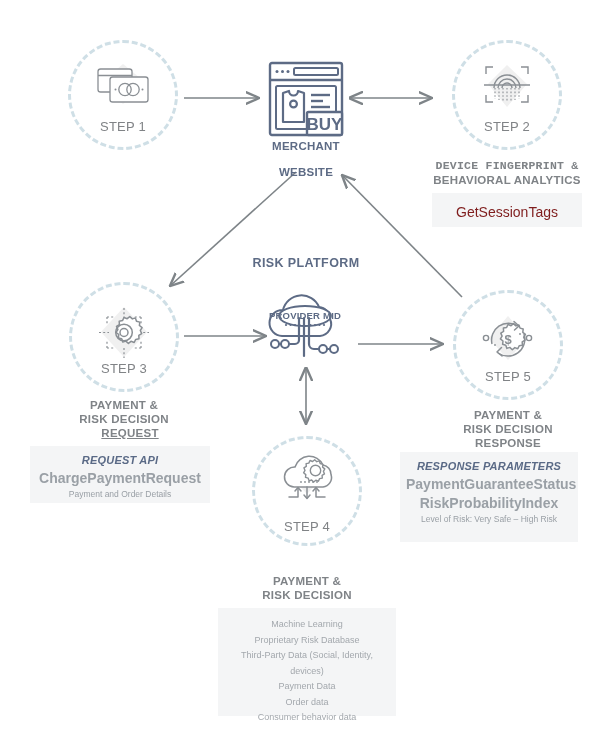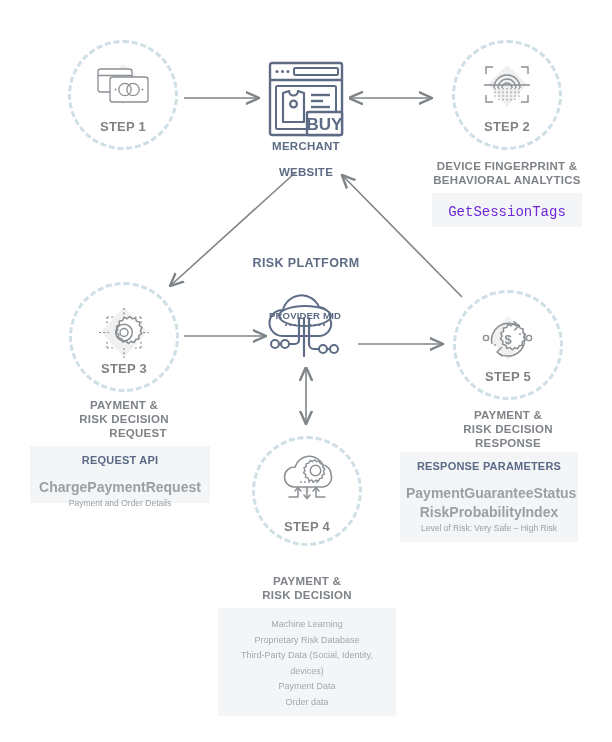--- a/index.html
+++ b/index.html
@@ -17,48 +17,49 @@
   .step-node{position:absolute;width:110px;height:110px;}
   .step-ring{
     position:absolute;left:0;top:0;width:110px;height:110px;
     border-radius:50%;
     border:3px dashed #cfdfe6;
     box-sizing:border-box;
   }
   .step-art{position:absolute;left:50%;top:22px;transform:translateX(-50%);}
   .step-caption{
     position:absolute;left:0;right:0;bottom:16px;text-align:center;
-    font-size:13px;font-weight:bold;color:#808386;letter-spacing:.2px;
+    font-size:13px;font-weight:normal;color:#808386;letter-spacing:.2px;
   }
 
   
   .cap{
     position:absolute;text-align:center;
     font-size:11.5px;font-weight:bold;color:#7f8387;
     letter-spacing:.25px;line-height:14px;
   }
   .cap.navy{color:#5d6b85;}
 
   
   .panel{
     position:absolute;background:#f4f5f6;box-sizing:border-box;
     text-align:center;padding:8px 6px;
   }
   .panel .p-head{
     font-size:11px;font-weight:bold;color:#5a6a86;letter-spacing:.2px;
-    margin-bottom:12px;
+    margin-bottom:3px;
+    font-style:italic;
   }
   .panel .p-api{
     font-size:14px;color:#9aa0a6;line-height:19px;font-weight:bold;
   }
   .panel .p-sub{
     font-size:8.5px;color:#9aa0a6;line-height:13px;
   }
   .panel .p-plain{
-    font-size:14px;color:#6d28d9;line-height:20px;font-family:Liberation Mono, monospace;
+    font-size:14px;color:#7f1d1d;line-height:20px;
   }
   .panel .p-list{
     font-size:9px;color:#a3a8ad;line-height:15.5px;
   }
 
   
   .art{position:absolute;}
   .title-rp{
     position:absolute;font-size:12.5px;font-weight:bold;color:#5d6b85;
     letter-spacing:.4px;text-align:center;
@@ -160,21 +161,21 @@
         <line x1="21" y1="26" x2="21" y2="38"></line>
         <line x1="25" y1="26" x2="25" y2="38.5"></line>
         <line x1="29" y1="26" x2="29" y2="39"></line>
         <line x1="33" y1="26" x2="33" y2="38.5"></line>
         <line x1="37" y1="26" x2="37" y2="38"></line>
         <line x1="41" y1="26" x2="41" y2="37"></line>
       </g>
     </svg>
     <div class="step-caption">STEP 2</div>
   </div>
-  <div class="cap" style="left:402px;top:159px;width:210px;">DEVICE FINGERPRINT &amp;</div>
+  <div class="cap" style="left:402px;top:159px;width:210px;font-family:Liberation Mono, monospace;">DEVICE FINGERPRINT &amp;</div>
   <div class="cap" style="left:402px;top:173px;width:210px;">BEHAVIORAL ANALYTICS</div>
 
   <div class="panel" style="left:432px;top:193px;width:150px;height:34px;padding-top:9px;">
     <div class="p-plain">GetSessionTags</div>
   </div>
 
   <div class="title-rp" style="left:236px;top:256px;width:140px;">RISK PLATFORM</div>
   <svg class="art" width="110" height="78" viewBox="0 0 110 78" style="left:252px;top:288px;">
     <path d="M30,48 a13,13 0 0,1 1,-26 a19,19 0 0,1 36,-3 a12,12 0 0,1 11,12 a12,12 0 0,1 -10,17 Z" fill="#ffffff" stroke="#5d6b85" stroke-width="2"></path>
     <ellipse cx="53" cy="28" rx="26" ry="10" fill="#ffffff" stroke="#5d6b85" stroke-width="1.8"></ellipse>
@@ -219,21 +220,21 @@
           <line x1="48" y1="44" x2="48" y2="36"></line>
       </g>
       <path d="M31,13.5 l3.2,1.2 2.6,-2.1 2.6,2.3 3,-1 1.1,3.3 3.3,0.9 -0.4,3.4 2.7,2.1 -1.8,2.9 1.4,3.1 -2.9,1.8 0.2,3.4 -3.3,0.6 -1.5,3.1 -3.2,-1.2 -2.6,2.1 -2.6,-2.3 -3,1 -1.1,-3.3 -3.3,-0.9 0.4,-3.4 -2.7,-2.1 1.8,-2.9 -1.4,-3.1 2.9,-1.8 -0.2,-3.4 3.3,-0.6 1.5,-3.1 Z" fill="#ffffff" stroke="#8a8f94" stroke-width="1.5" stroke-linejoin="round"></path>
       <circle cx="31" cy="28.5" r="8.3" fill="none" stroke="#8a8f94" stroke-width="1.5"></circle>
       <circle cx="31" cy="28.5" r="4" fill="none" stroke="#8a8f94" stroke-width="1.5"></circle>
     </svg>
     <div class="step-caption">STEP 3</div>
   </div>
   <div class="cap" style="left:34px;top:398px;width:180px;">PAYMENT &amp;</div>
   <div class="cap" style="left:34px;top:412px;width:180px;">RISK DECISION</div>
-  <div class="cap" style="left:48px;top:426px;width:180px;">REQUEST</div>
+  <div class="cap" style="left:40px;top:426px;width:180px;text-decoration:underline;">REQUEST</div>
 
   <div class="panel" style="left:30px;top:446px;width:180px;height:57px;">
     <div class="p-head">REQUEST API</div>
     <div class="p-api">ChargePaymentRequest</div>
     <div class="p-sub">Payment and Order Details</div>
   </div>
 
   <div class="step-node" style="left:453px;top:290px;">
     <div class="step-ring"></div>
     <svg class="step-art" width="62" height="56" viewBox="0 0 62 56">
@@ -288,16 +289,17 @@
   <div class="cap" style="left:207px;top:574px;width:200px;">PAYMENT &amp;</div>
   <div class="cap" style="left:207px;top:588px;width:200px;">RISK DECISION</div>
 
   <div class="panel" style="left:218px;top:608px;width:178px;height:108px;padding-top:9px;">
     <div id="risk-list">
         <div class="p-list">Machine Learning</div>
         <div class="p-list">Proprietary Risk Database</div>
         <div class="p-list">Third-Party Data (Social, Identity, devices)</div>
         <div class="p-list">Payment Data</div>
         <div class="p-list">Order data</div>
+        <div class="p-list">Consumer behavior data</div>
       </div>
   </div>
 
 </div>
 
 </body></html>

